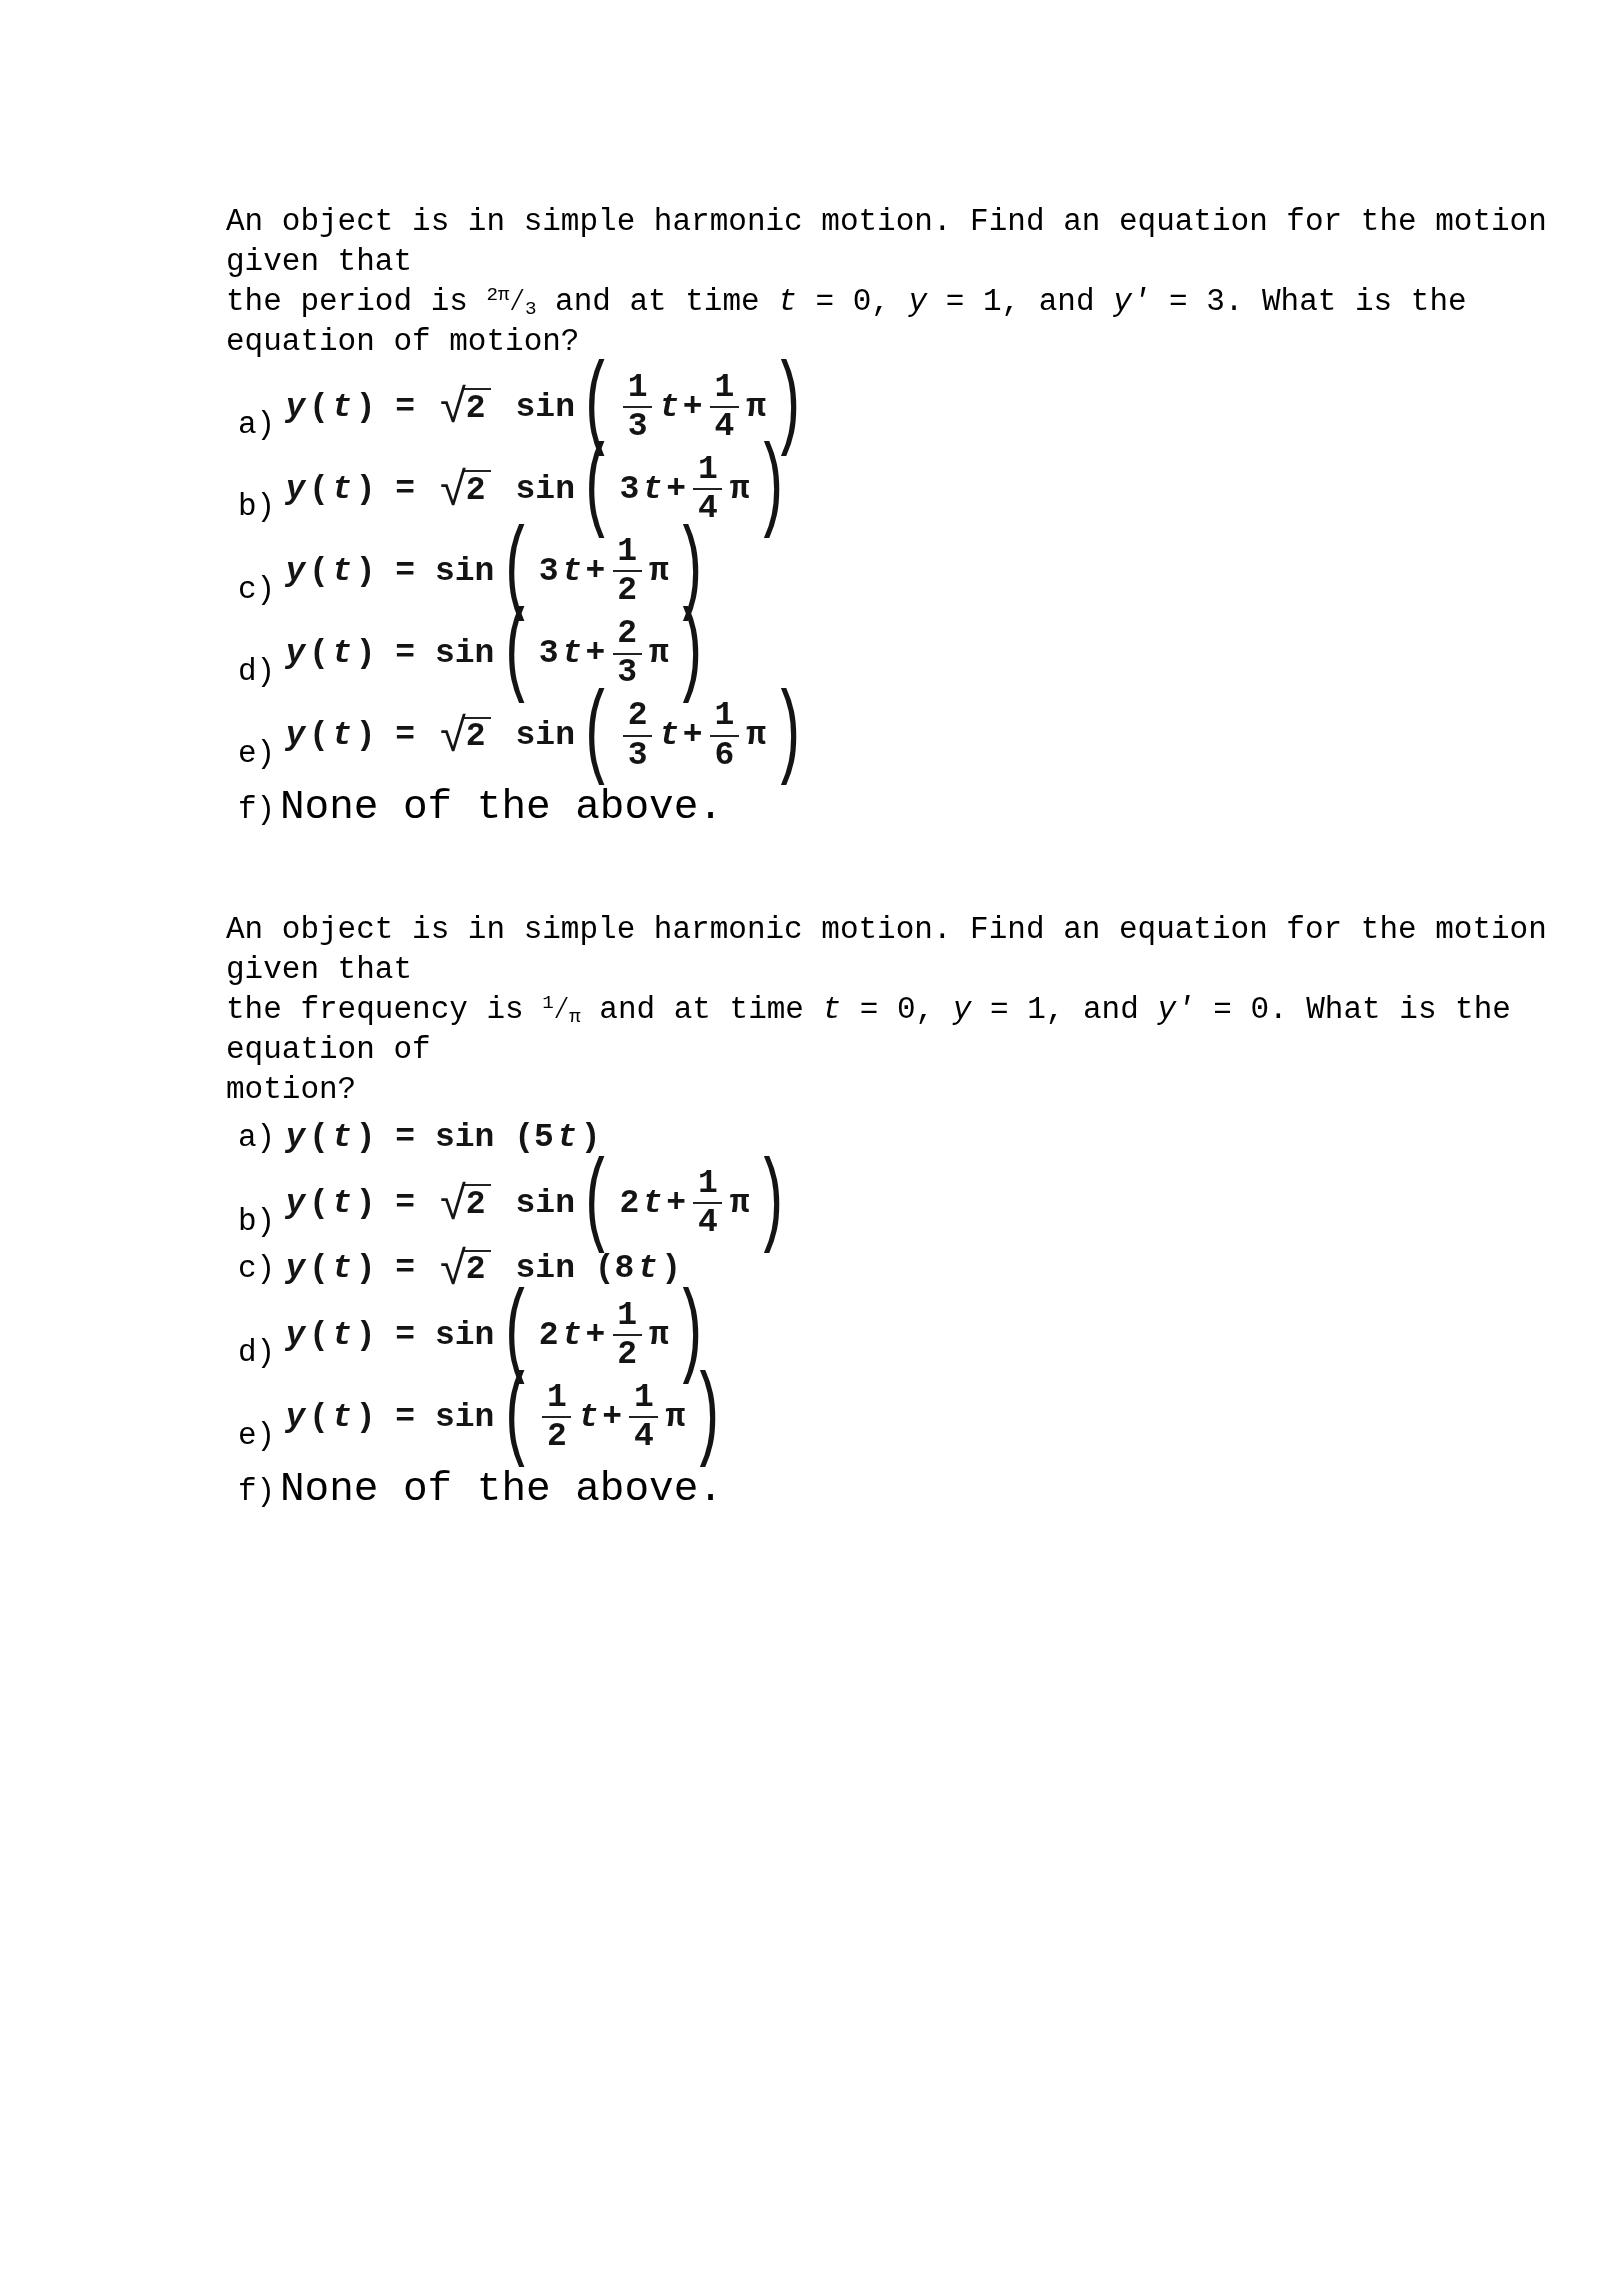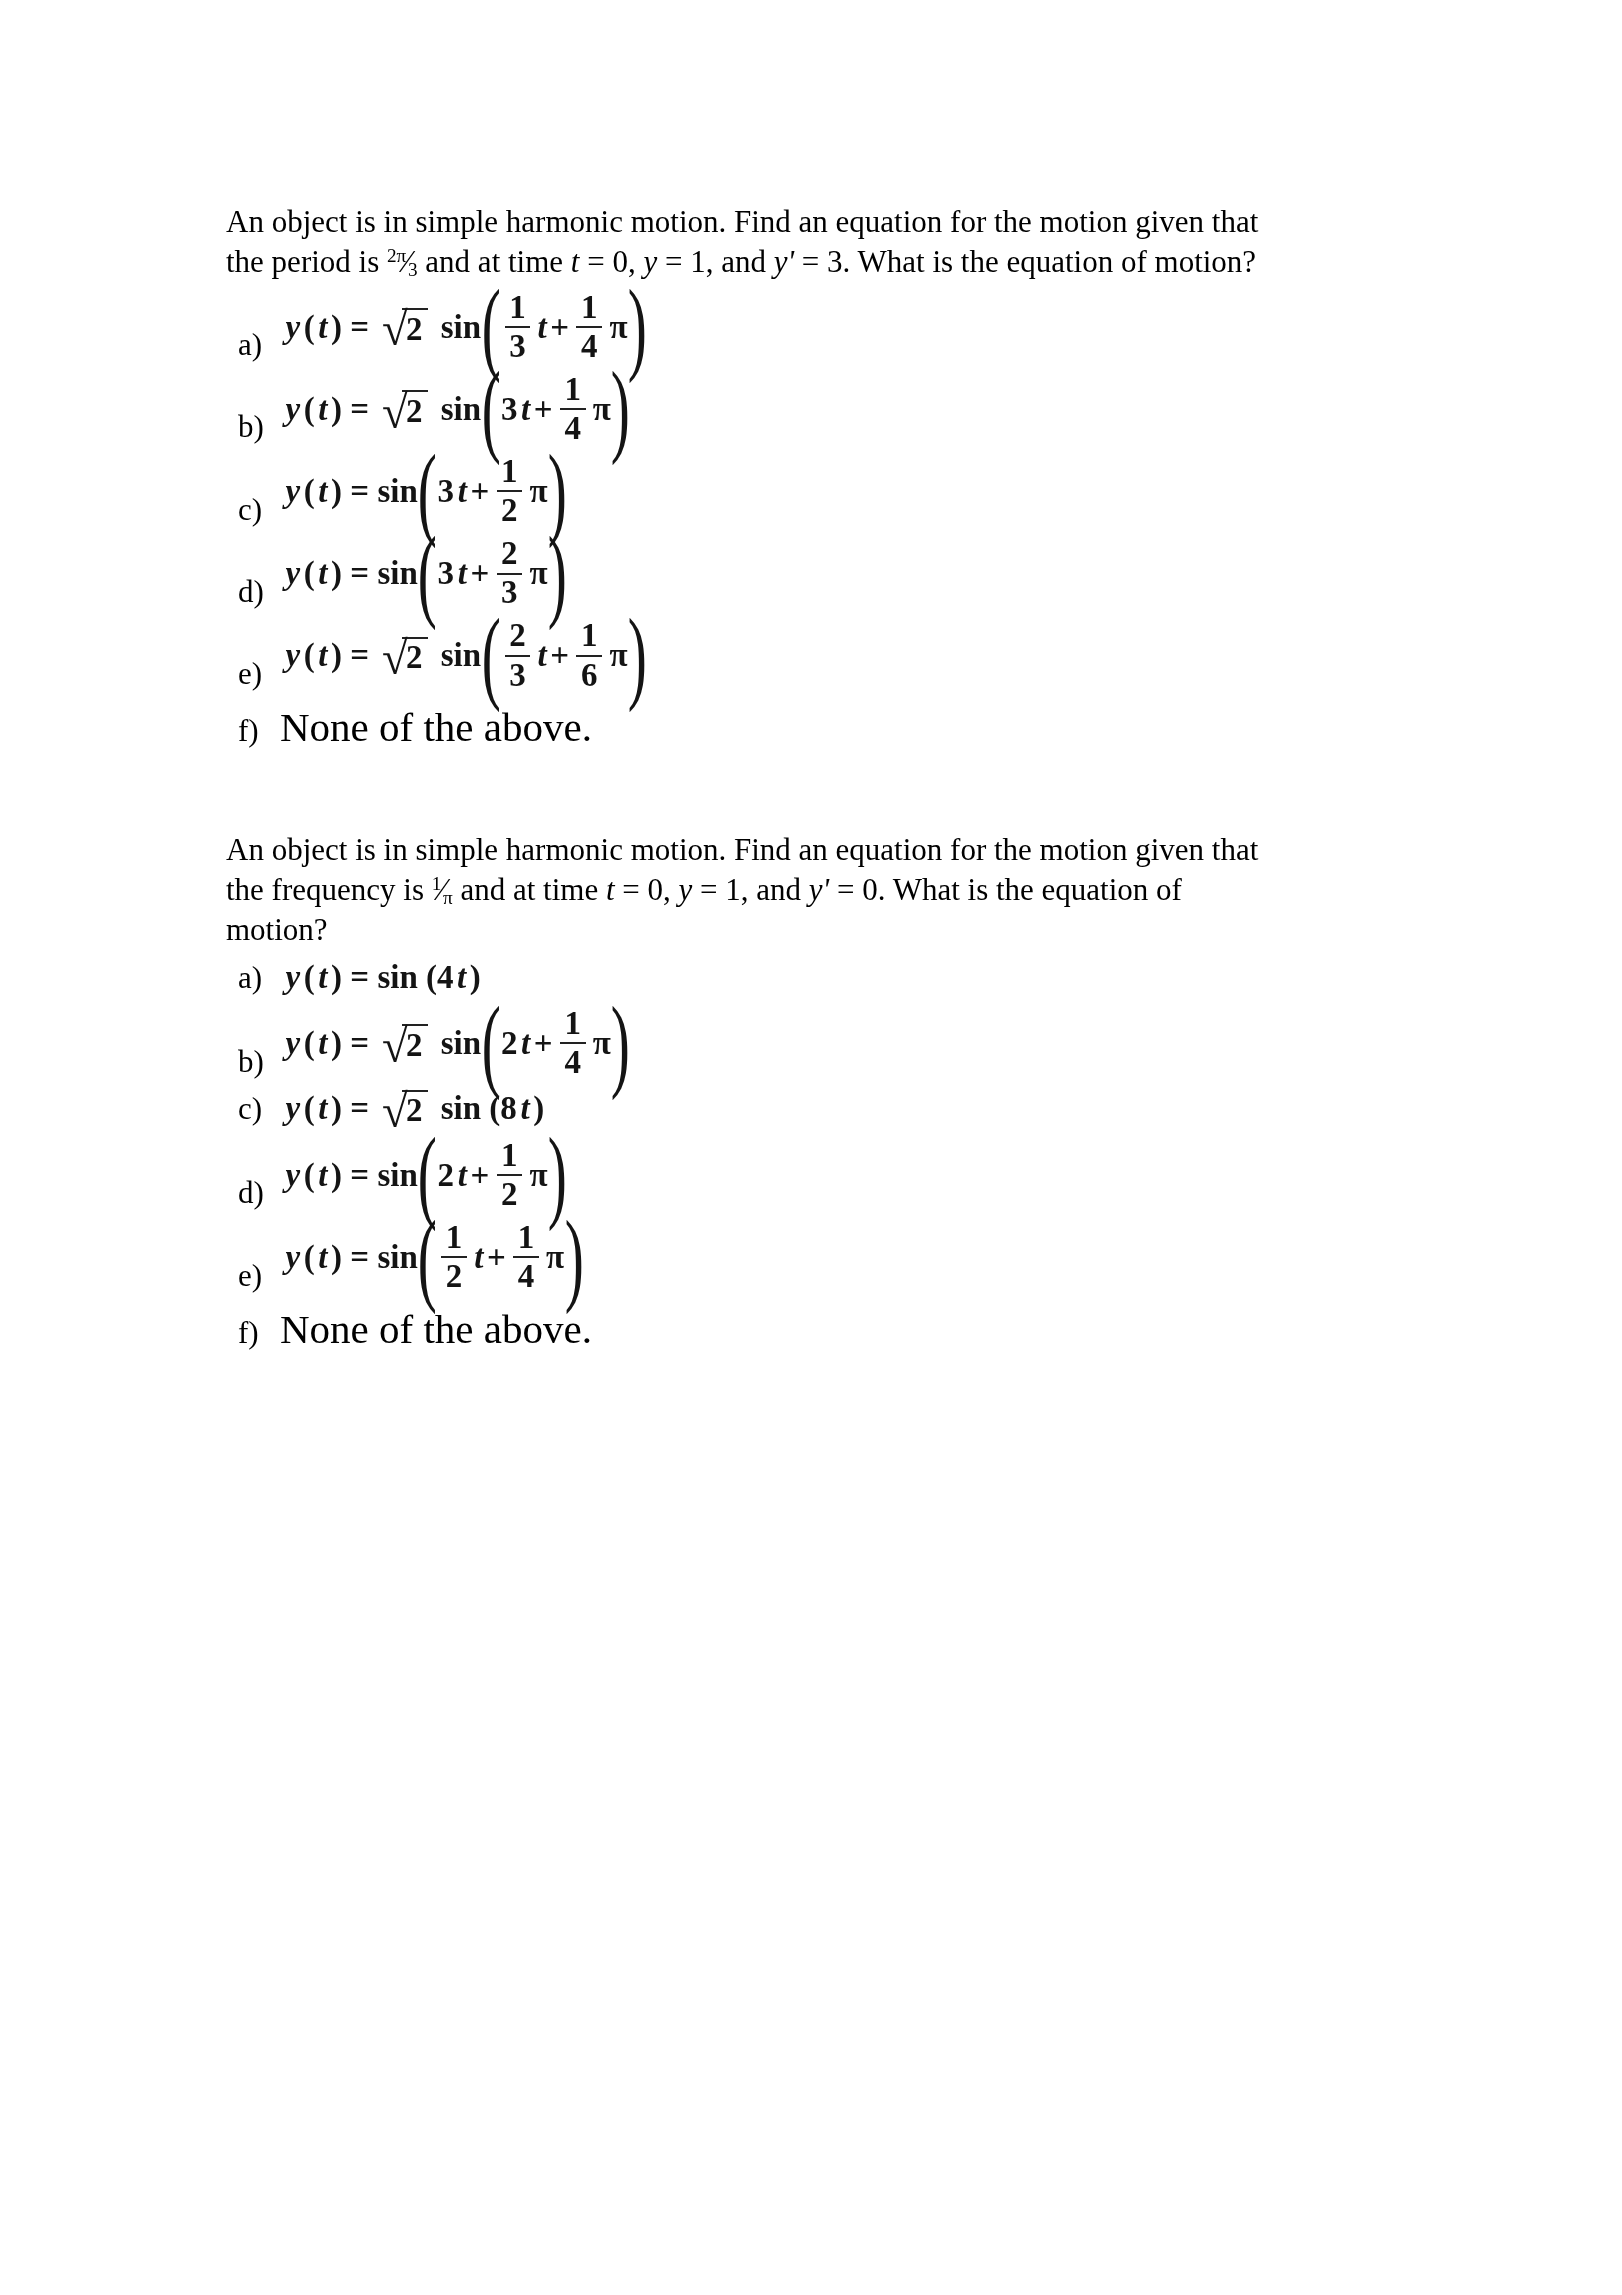--- a/index.html
+++ b/index.html
@@ -8,21 +8,21 @@
     background: #ffffff;
     overflow: hidden;
     font-family: "Liberation Serif", serif;
     color: #000000;
   }
   .page {
     box-sizing: border-box;
     width: 1623px; height: 2296px;
     padding: 202px 37px 0 226px;
   }
-  .question { margin: 0 0 77px 0; }
+  .question { margin: 0 0 77px 0; font-family: Liberation Mono, monospace; }
   .prompt {
     font-size: 31px;
     line-height: 40px;
     margin: 0 0 7.3px 0;
     max-width: 1359px;
     white-space: pre-wrap;
   }
   .prompt .ti { font-style: italic; }
   .prompt .tr { font-style: normal; }
 
@@ -217,21 +217,21 @@
 
   <section class="question">
     <p class="prompt"><span class="tr">An object is in simple harmonic motion. Find an equation for the motion given that</span><br><span class="tr">the frequency is </span><span class="bf"><sup>1</sup><span class="bfslash">⁄</span><sub>π</sub></span><span class="tr"> and at time </span><span class="ti">t</span><span class="tr"> = 0, </span><span class="ti">y</span><span class="tr"> = 1, and </span><span class="ti">y'</span><span class="tr"> = 0. What is the equation of</span><br><span class="tr">motion?</span></p>
     <div class="options">
       <div class="opt baseline">
         <span class="opt-label">a)</span>
         <span class="eq">
             <span class="ti">y</span>
             <span class="tr">(</span>
             <span class="ti">t</span>
-            <span class="tr">) = sin (4</span>
+            <span class="tr">) = sin (5</span>
             <span class="ti">t</span>
             <span class="tr">)</span>
           </span>
       </div>
       <div class="opt">
         <span class="opt-label">b)</span>
         <span class="eq">
             <span class="ti">y</span>
             <span class="tr">(</span>
             <span class="ti">t</span>

